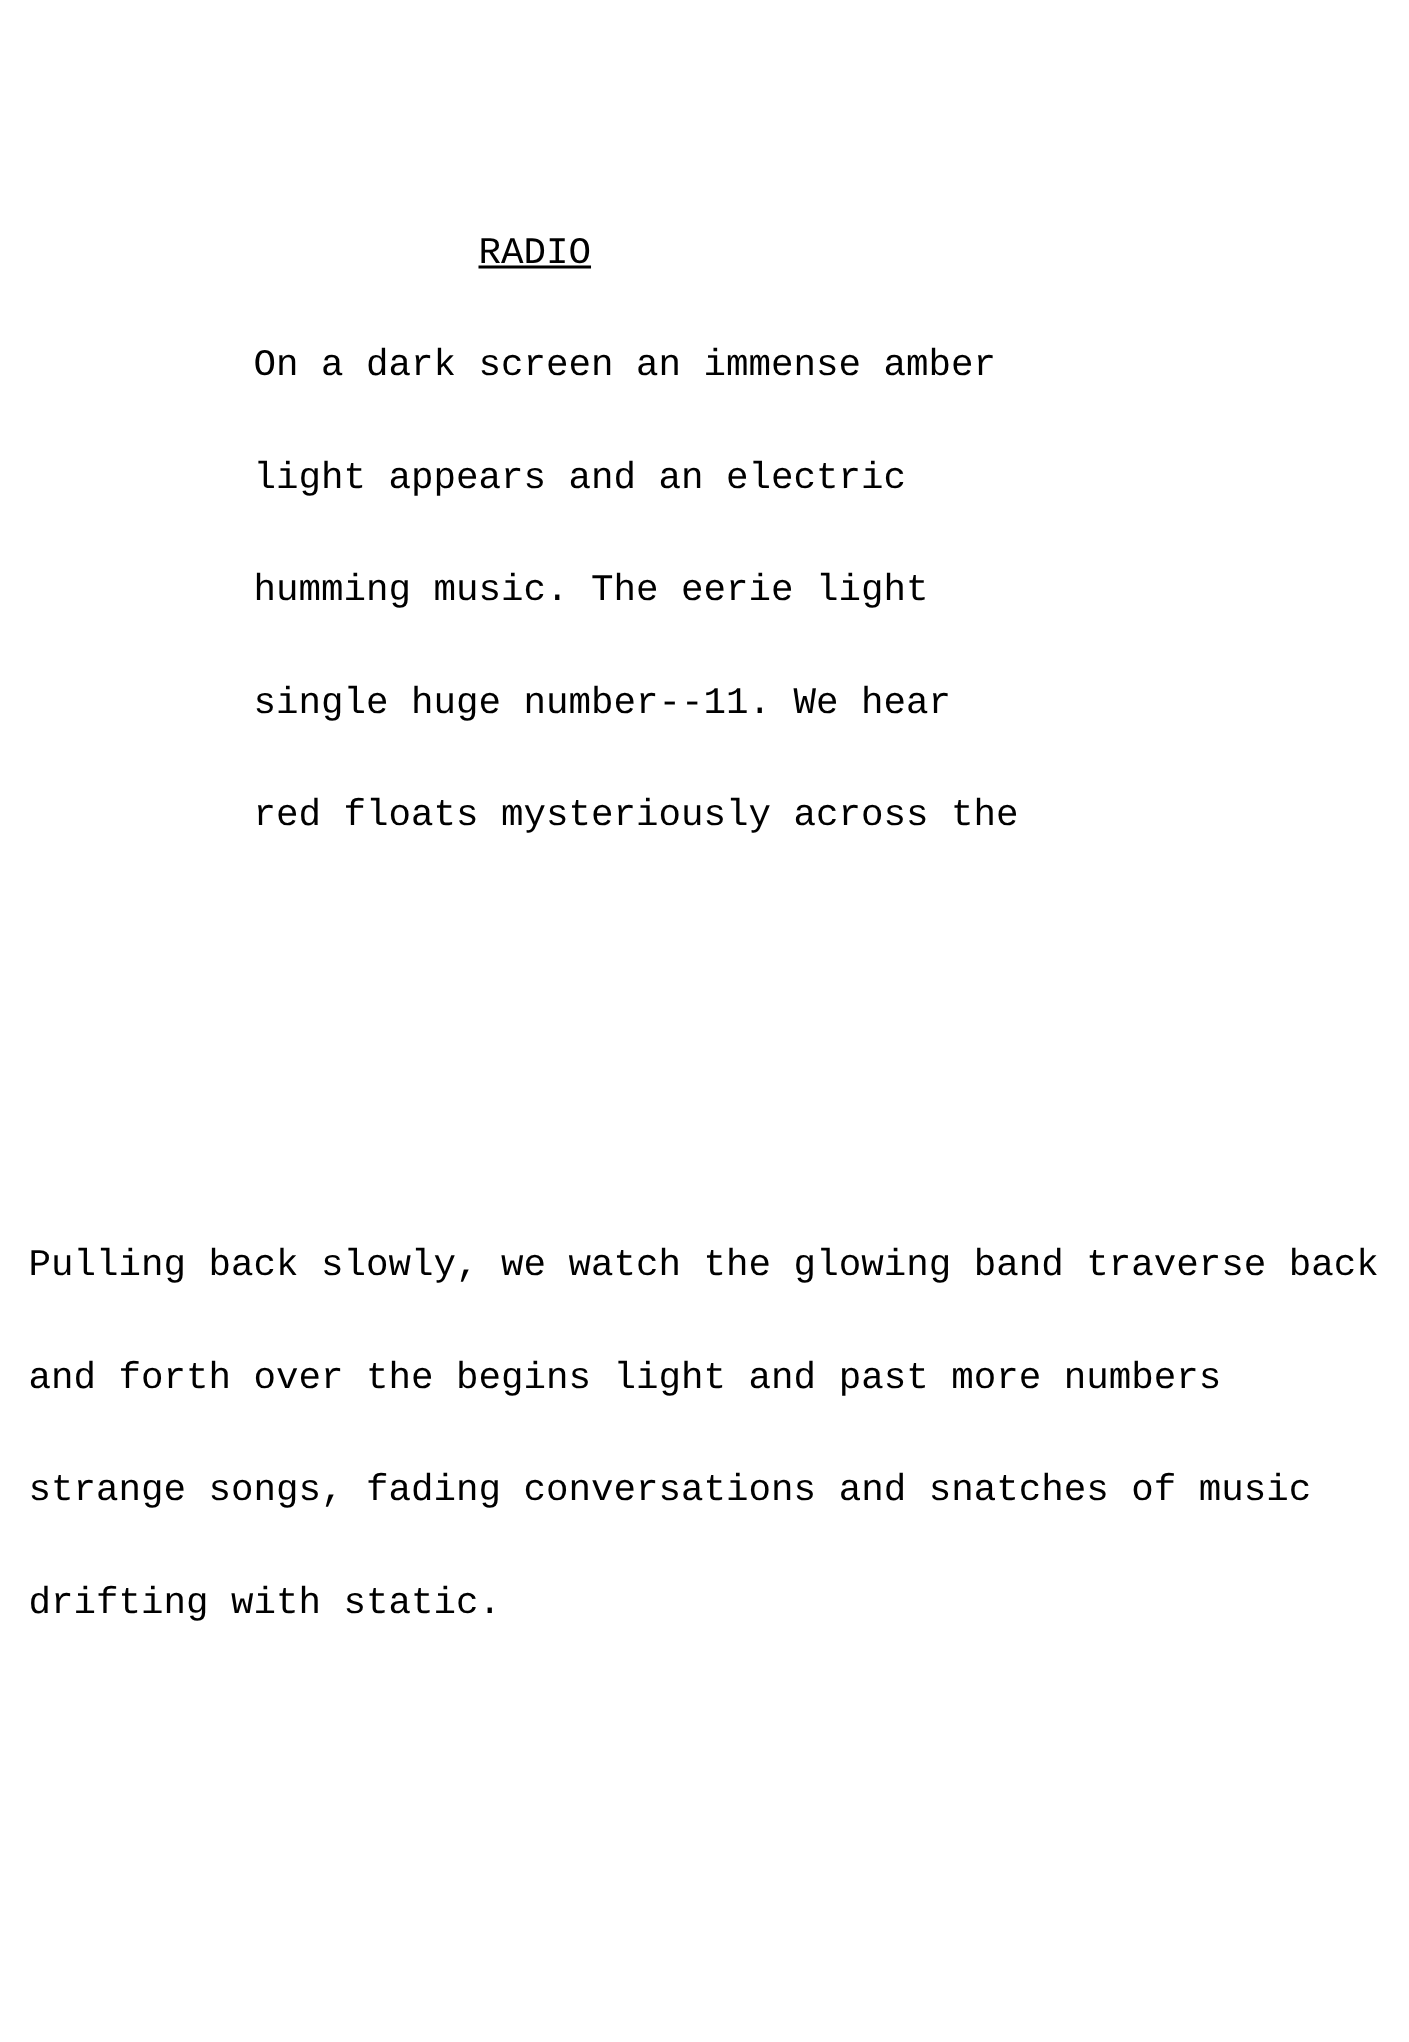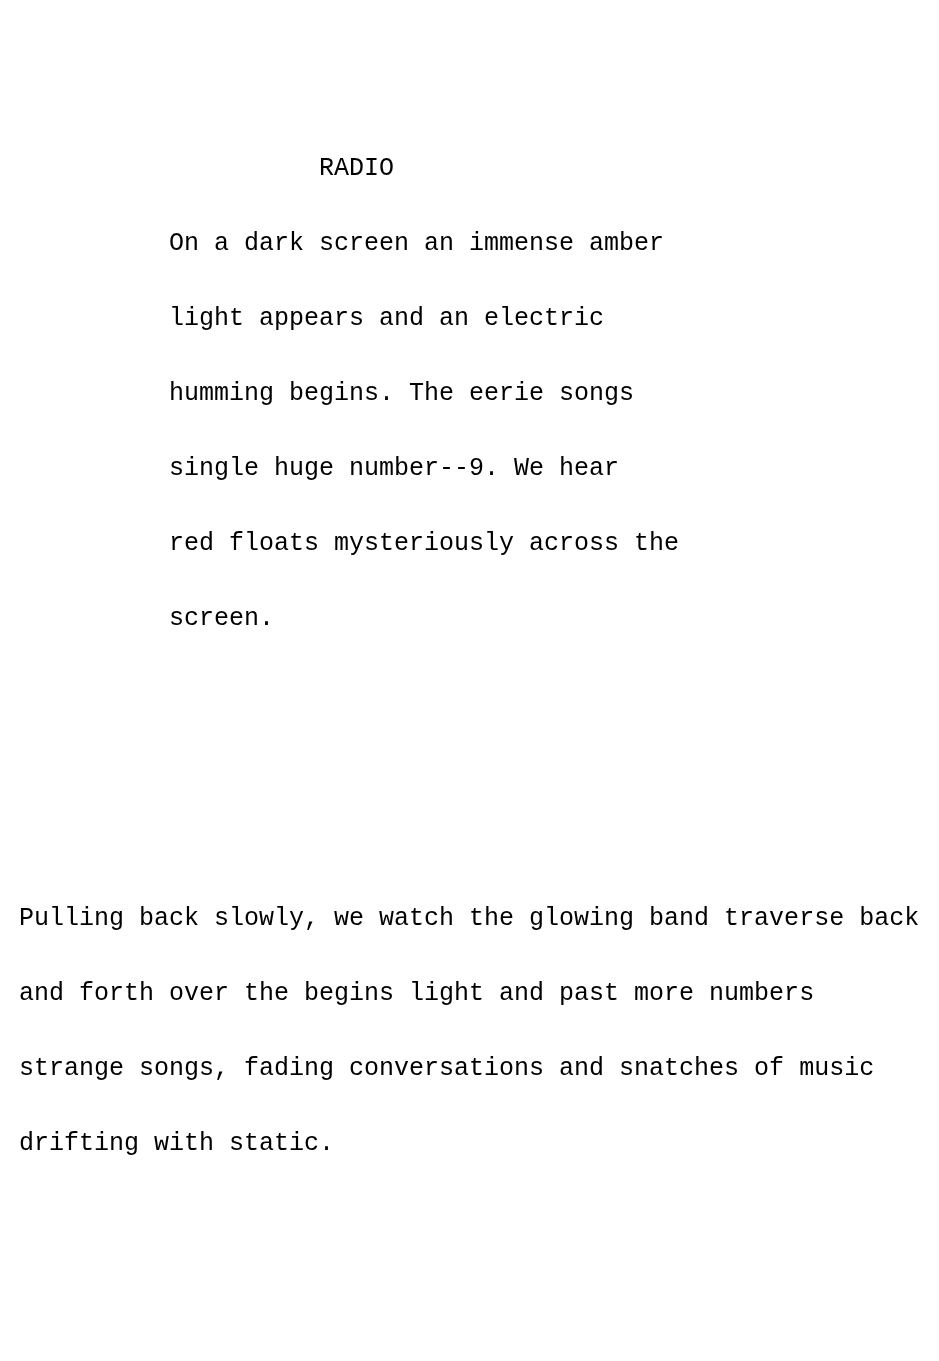--- a/index.html
+++ b/index.html
@@ -19,38 +19,37 @@
       top: 6px;
       font-family: "Liberation Mono", "DejaVu Sans Mono", monospace;
       font-size: 25px;
       line-height: 25px;
       color: #000000;
       white-space: pre;
       letter-spacing: 0px;
     }
     .block { display: block; }
     .line { display: block; height: 25px; }
-    .heading { padding-left: 300px; }
+    .heading { padding-left: 300px; text-decoration: underline; }
     .indented { padding-left: 150px; }
     .gap { display: block; height: 25px; }
   </style>
 </head>
 <body>
 
 <div class="page">
 
   
   <div class="block">
     <span class="line heading">RADIO</span>
     <span class="line indented">On a dark screen an immense amber</span>
     <span class="line indented">light appears and an electric</span>
-    <span class="line indented">humming begins. The eerie songs</span>
-    <span class="line indented">single huge number--9. We hear</span>
+    <span class="line indented">humming music. The eerie light</span>
+    <span class="line indented">single huge number--11. We hear</span>
     <span class="line indented">red floats mysteriously across the</span>
-    <span class="line indented">screen.</span>
   </div>
   <span class="gap"></span>
 
   
   <div class="block">
     <span class="line">Pulling back slowly, we watch the glowing band traverse back</span>
     <span class="line">and forth over the begins light and past more numbers</span>
     <span class="line">strange songs, fading conversations and snatches of music</span>
     <span class="line">drifting with static.</span>
   </div>

